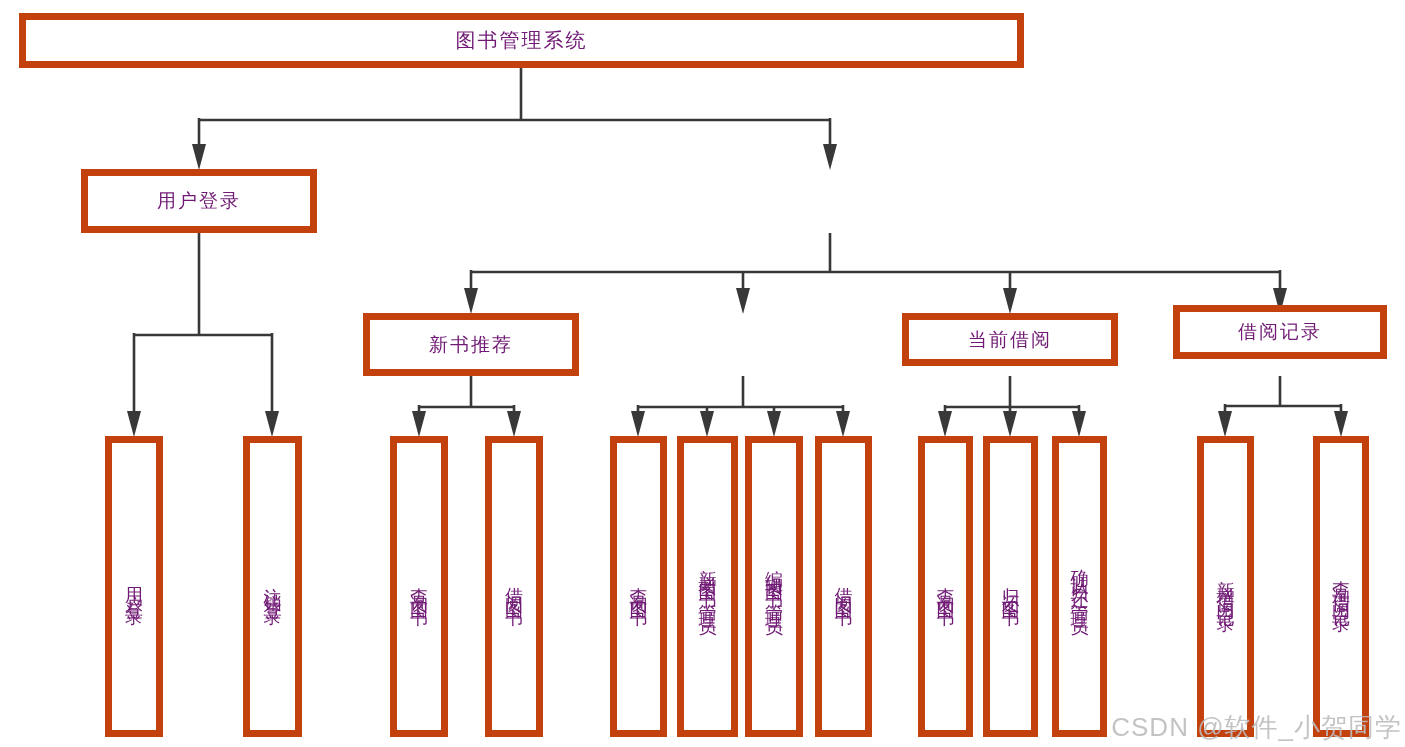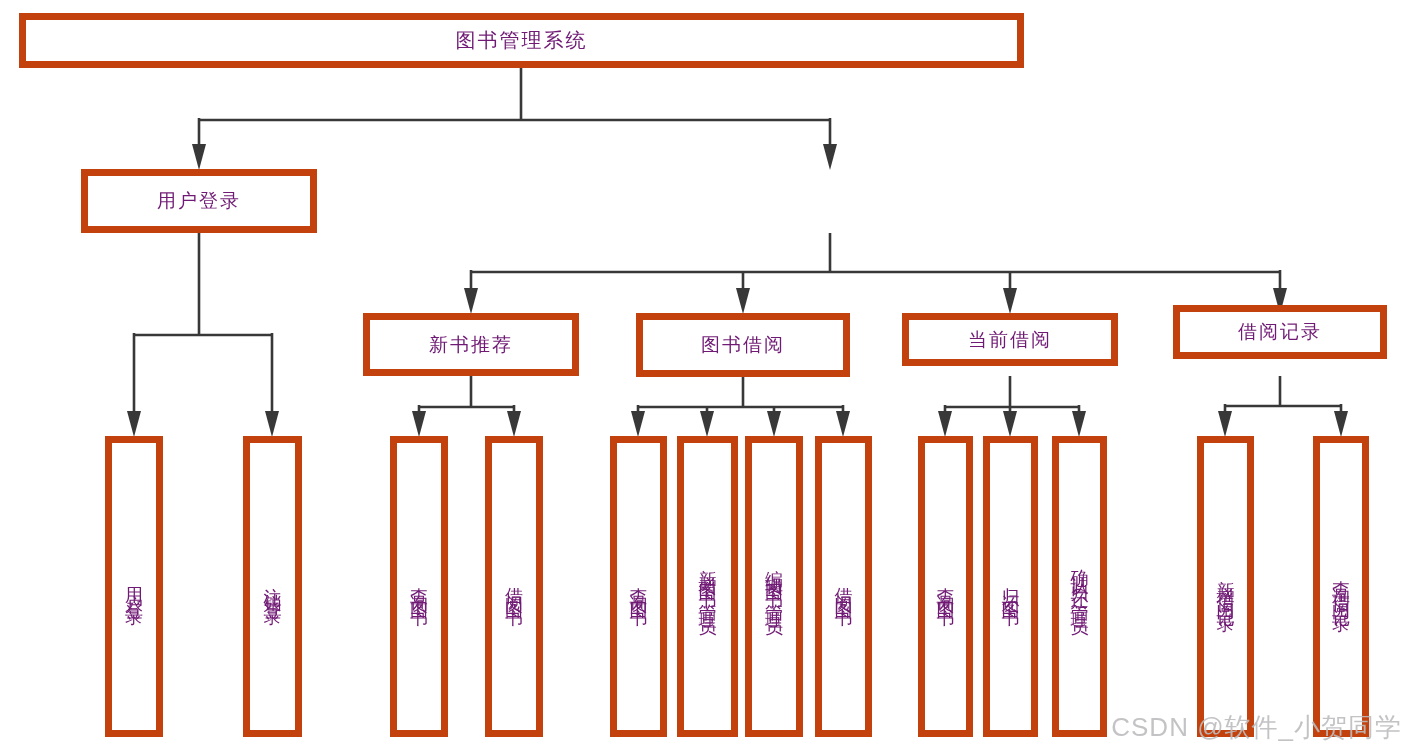--- a/index.html
+++ b/index.html
@@ -101,23 +101,20 @@
     <span>图书管理系统</span>
   </div>
 
   <div class="node h" style="left:81px;top:169px;width:236px;height:64px">
     <span>用户登录</span>
   </div>
 
   <div class="node h" style="left:363px;top:313px;width:216px;height:63px">
     <span>新书推荐</span>
   </div>
-  <div class="node h" style="left:636px;top:313px;width:214px;height:64px">
-    <span>图书借阅</span>
-  </div>
   <div class="node h" style="left:902px;top:313px;width:216px;height:53px">
     <span>当前借阅</span>
   </div>
   <div class="node h" style="left:1173px;top:305px;width:214px;height:54px">
     <span>借阅记录</span>
   </div>
 
   <div class="node v" style="left:105px;width:58px">
     <span class="vtext">用户登录</span>
   </div>

